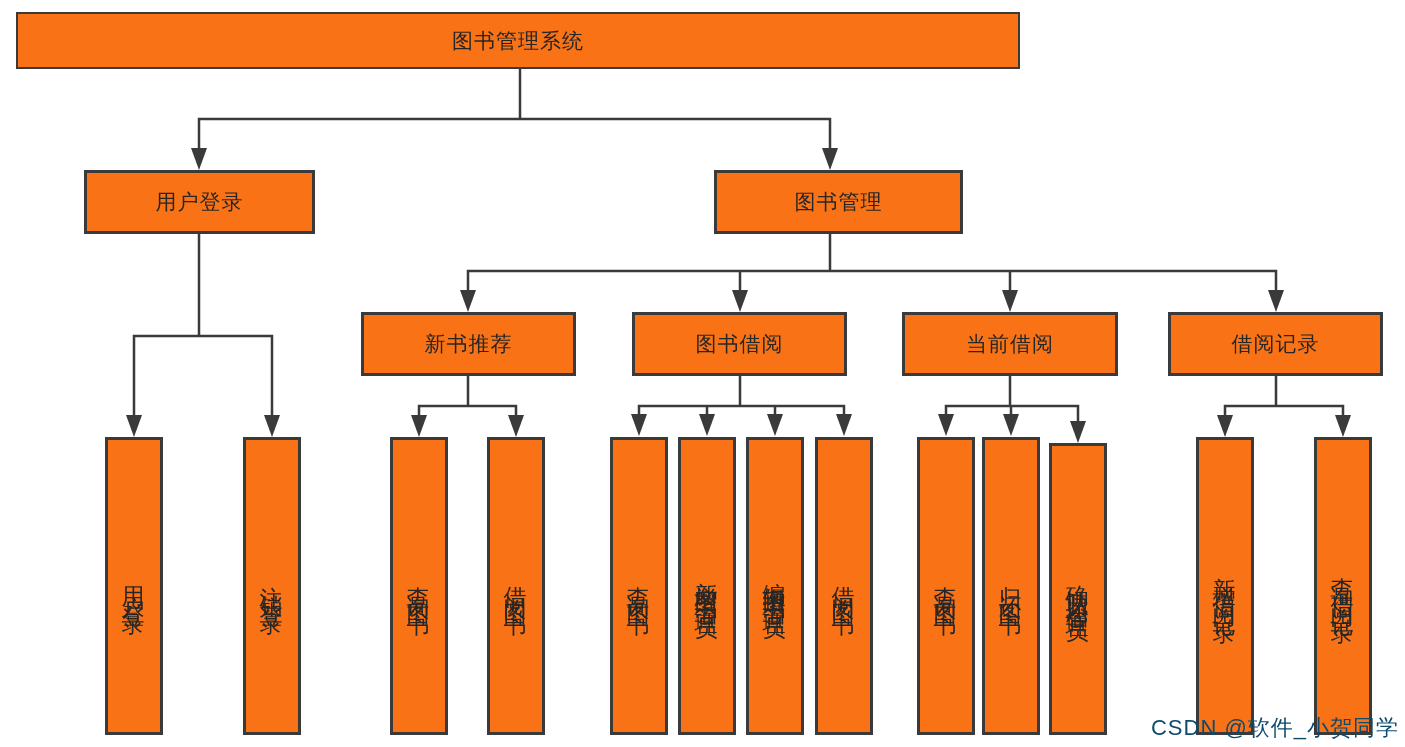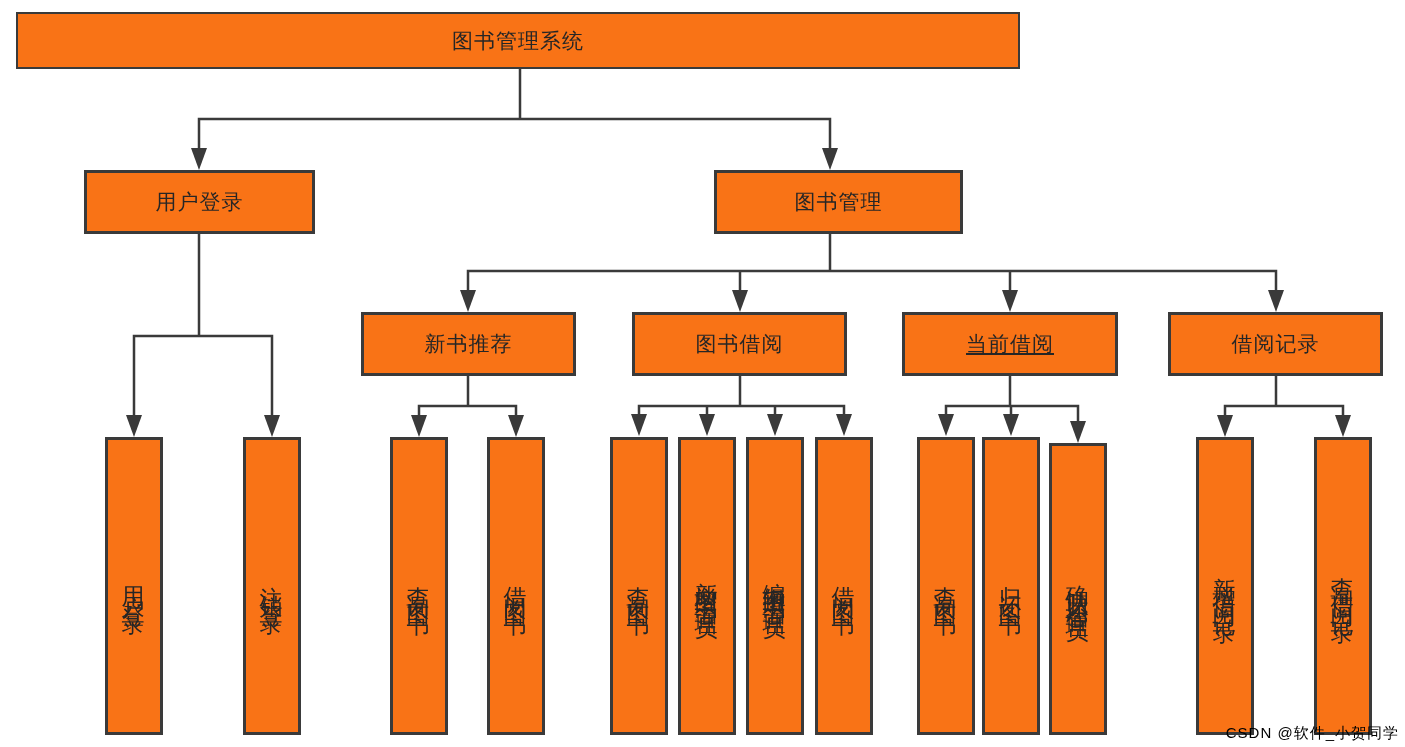--- a/index.html
+++ b/index.html
@@ -33,21 +33,21 @@
   .root {
     left: 16px; top: 12px; width: 1004px; height: 57px;
     border-width: 2px;
   }
   .lvl2 { top: 170px; height: 64px; }
   .n-user-login   { left: 84px;  width: 231px; }
   .n-book-manage  { left: 714px; width: 249px; }
   .lvl3 { top: 312px; height: 64px; }
   .n-recommend { left: 361px;  width: 215px; }
   .n-borrow    { left: 632px;  width: 215px; }
-  .n-current   { left: 902px;  width: 216px; text-decoration: underline; }
+  .n-current   { left: 902px;  width: 216px; }
   .n-records   { left: 1168px; width: 215px; }
   .leaf {
     top: 437px; width: 58px; height: 298px;
     writing-mode: vertical-rl;
     text-orientation: mixed;
     font-size: 23px;
     letter-spacing: 9px;
     white-space: normal;
   }
   .leaf.dense { letter-spacing: 5px; }
@@ -61,22 +61,22 @@
   .lf-c4 { left: 815px; }
   .lf-d1 { left: 917px; }
   .lf-d2 { left: 982px; }
   .lf-d3 { left: 1049px; top: 443px; height: 292px; }
   .lf-e1 { left: 1196px; }
   .lf-e2 { left: 1314px; }
   .watermark {
     position: absolute;
     right: 6px;
     bottom: 4px;
-    font-size: 15px;
-    color: #000000;
+    font-size: 22px;
+    color: #0c4a6e;
     letter-spacing: 1px;
   }
 </style>
 </head>
 <body>
 
 <div id="canvas">
 
   <svg id="wires" viewBox="0 0 1405 747" xmlns="http://www.w3.org/2000/svg">
     <g stroke="#3a3a3a" stroke-width="2.5" fill="none">

